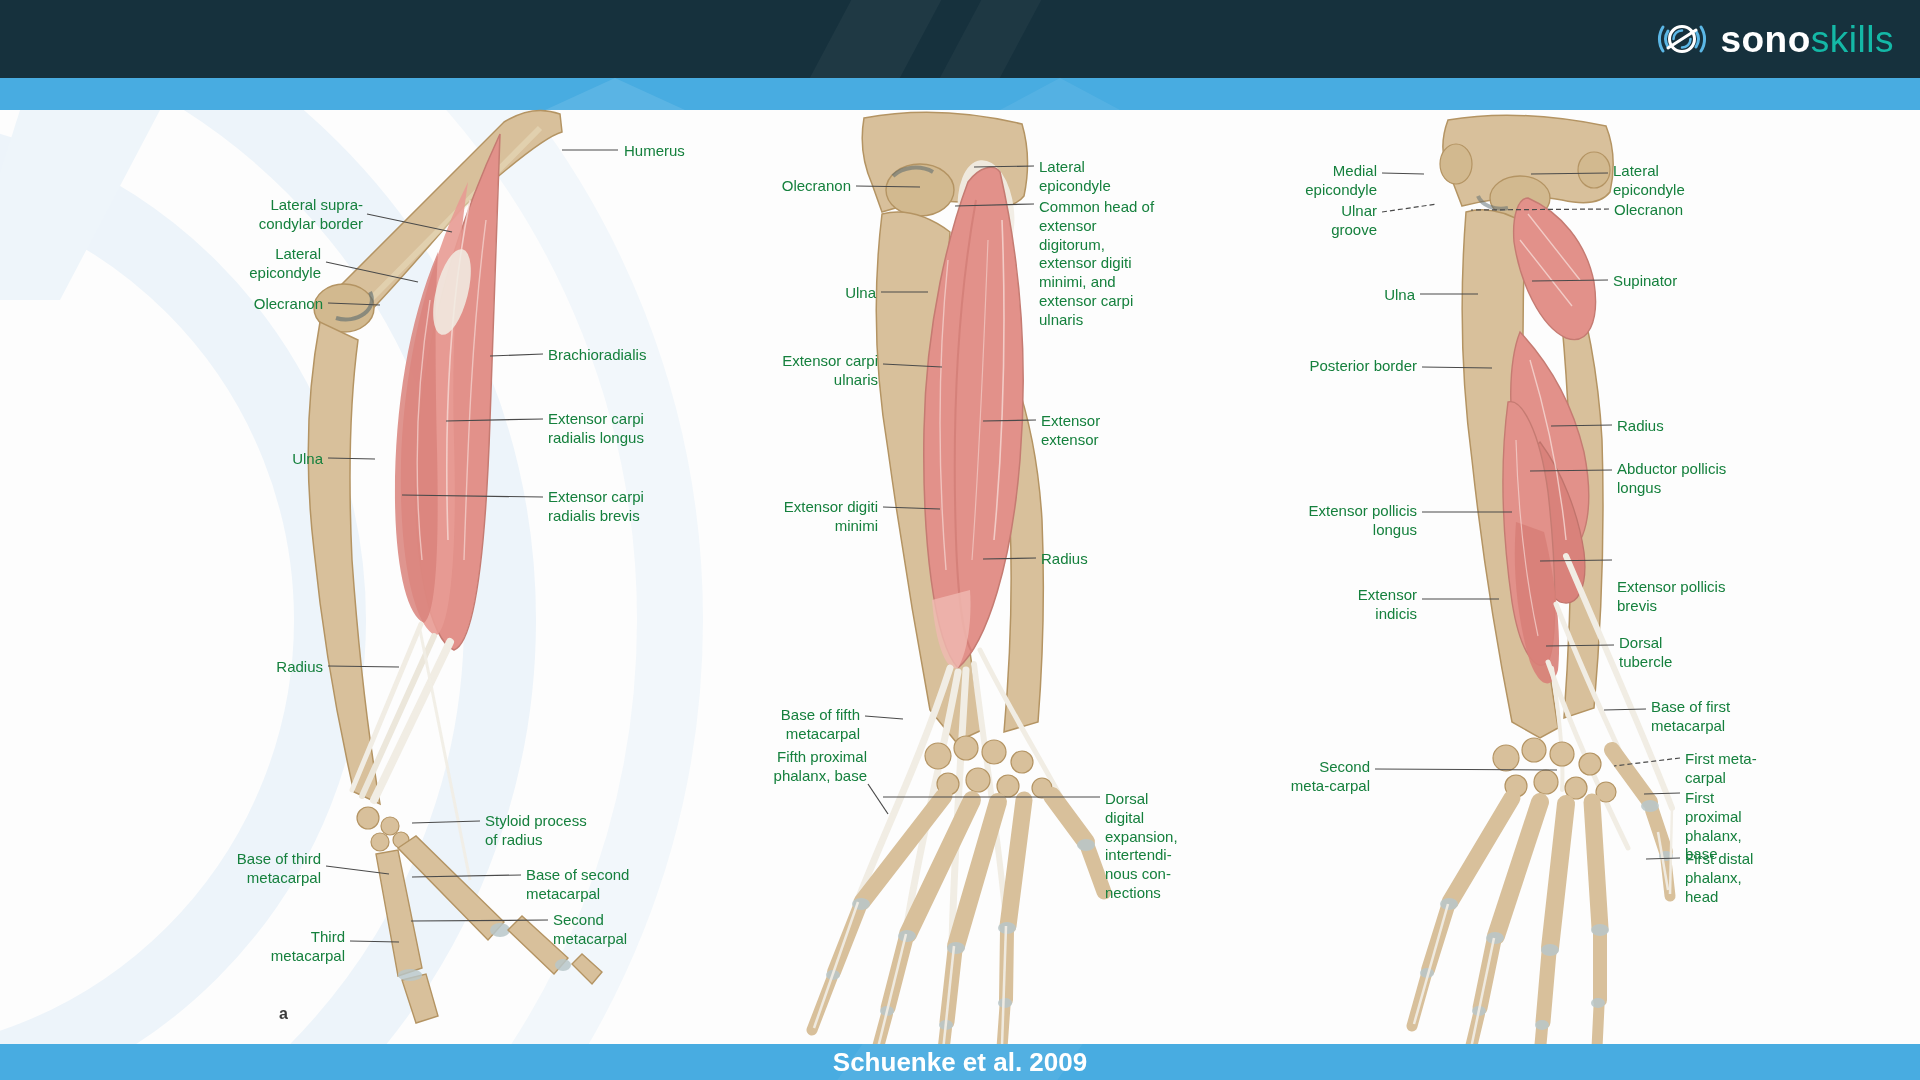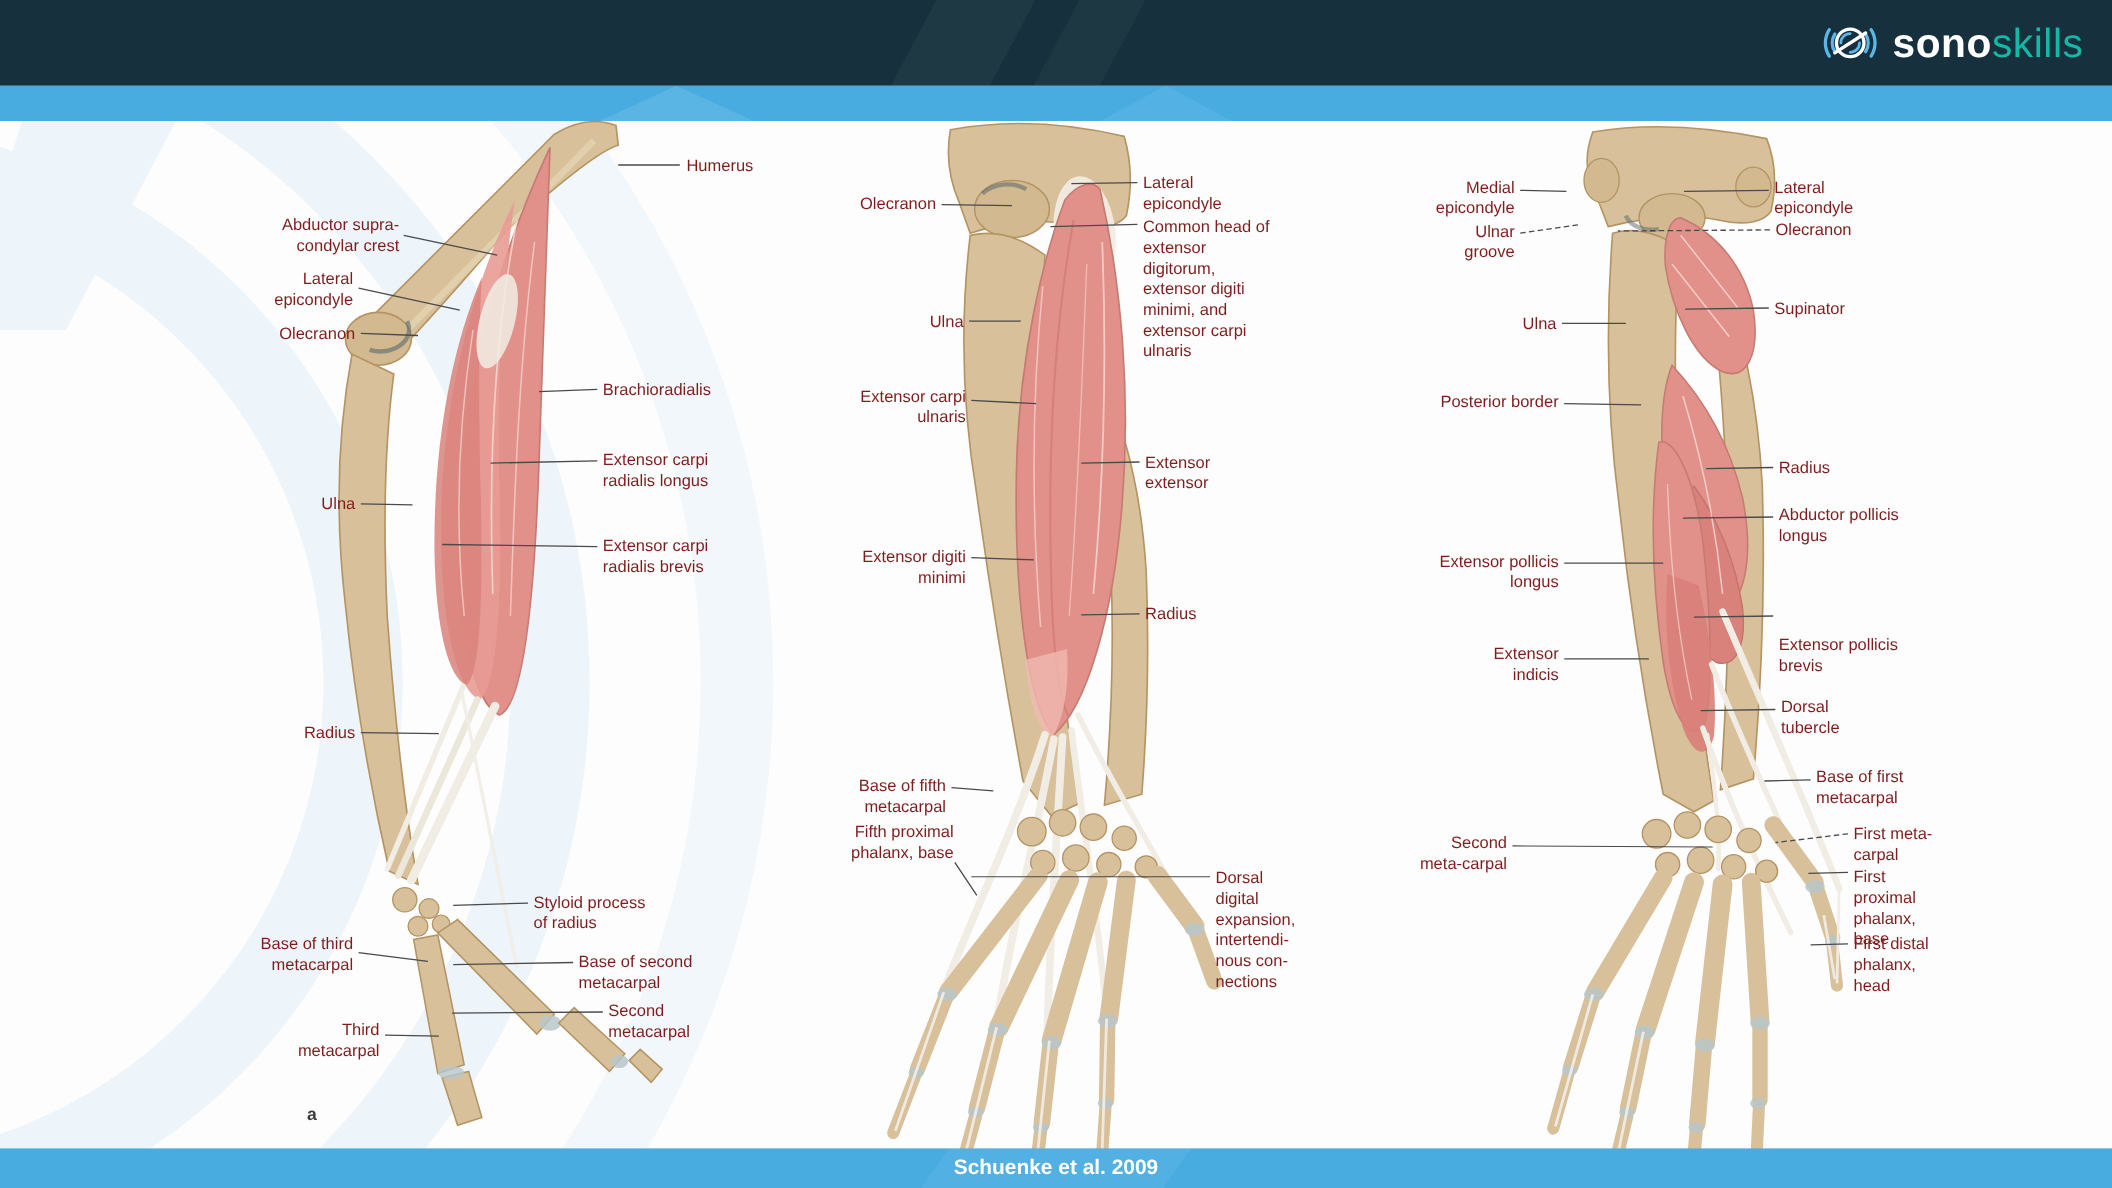--- a/index.html
+++ b/index.html
@@ -11,28 +11,28 @@
   .header .wm1{position:absolute;left:830px;top:-10px;width:90px;height:100px;background:rgba(255,255,255,0.04);transform:skewX(-28deg);}
   .header .wm2{position:absolute;left:960px;top:-10px;width:60px;height:100px;background:rgba(255,255,255,0.035);transform:skewX(-28deg);}
   .accent-top{position:absolute;left:0;top:78px;width:100%;height:32px;background:#48ace1;overflow:hidden;}
   .accent-top .wm{position:absolute;left:545px;top:0;width:0;height:0;border-left:70px solid transparent;border-right:70px solid transparent;border-bottom:32px solid rgba(255,255,255,0.10);}
   .accent-top .wm2{position:absolute;left:1000px;top:0;width:0;height:0;border-left:60px solid transparent;border-right:60px solid transparent;border-bottom:32px solid rgba(255,255,255,0.07);}
   .footer{
     position:absolute;left:0;bottom:0;width:100%;height:36px;background:#48ace1;
     display:flex;align-items:center;justify-content:center;overflow:hidden;
   }
   .footer .wm{position:absolute;left:850px;top:0;width:220px;height:36px;background:rgba(255,255,255,0.06);transform:skewX(-35deg);}
-  .citation{color:#ffffff;font-size:19px;font-weight:700;position:relative;}
+  .citation{color:#ffffff;font-size:26px;font-weight:700;position:relative;}
   .logo{position:absolute;right:26px;top:13px;display:flex;align-items:center;gap:12px;}
   .logo-text{color:#ffffff;font-size:37px;letter-spacing:0.5px;line-height:1;}
   .logo-bold{font-weight:700;}
   .logo-light{font-weight:300;color:#14b8a6;}
   .art{position:absolute;left:0;top:0;pointer-events:none;}
   .lbl{
-    position:absolute;font-size:15px;line-height:1.25;color:#7f1d1d;
+    position:absolute;font-size:15px;line-height:1.25;color:#15803d;
     white-space:normal;
   }
   .ra{text-align:right;}
   .panel-letter{position:absolute;font-size:16px;font-weight:700;color:#3c3c3c;}
 </style>
 </head>
 <body>
 
 <div class="stage">
 
@@ -328,21 +328,21 @@
       <line x1="1614" y1="645" x2="1546" y2="646"></line>
       <line x1="1646" y1="709" x2="1604" y2="710"></line>
       <line x1="1680" y1="758" x2="1614" y2="766" stroke-dasharray="5 3"></line>
       <line x1="1680" y1="793" x2="1644" y2="794"></line>
       <line x1="1680" y1="858" x2="1646" y2="859"></line>
     </g>
   </svg>
 
   <div>
     <div class="lbl" style="left:624px;top:142px;width:90px;">Humerus</div>
-    <div class="lbl ra" style="left:233px;top:196px;width:130px;">Abductor supra-condylar crest</div>
+    <div class="lbl ra" style="left:233px;top:196px;width:130px;">Lateral supra-condylar border</div>
     <div class="lbl ra" style="left:241px;top:245px;width:80px;">Lateral epicondyle</div>
     <div class="lbl ra" style="left:223px;top:295px;width:100px;">Olecranon</div>
     <div class="lbl ra" style="left:243px;top:450px;width:80px;">Ulna</div>
     <div class="lbl ra" style="left:243px;top:658px;width:80px;">Radius</div>
     <div class="lbl ra" style="left:201px;top:850px;width:120px;">Base of third metacarpal</div>
     <div class="lbl ra" style="left:255px;top:928px;width:90px;">Third metacarpal</div>
     <div class="lbl" style="left:548px;top:346px;width:130px;">Brachioradialis</div>
     <div class="lbl" style="left:548px;top:410px;width:110px;">Extensor carpi radialis longus</div>
     <div class="lbl" style="left:548px;top:488px;width:110px;">Extensor carpi radialis brevis</div>
     <div class="lbl" style="left:485px;top:812px;width:115px;">Styloid process of radius</div>

